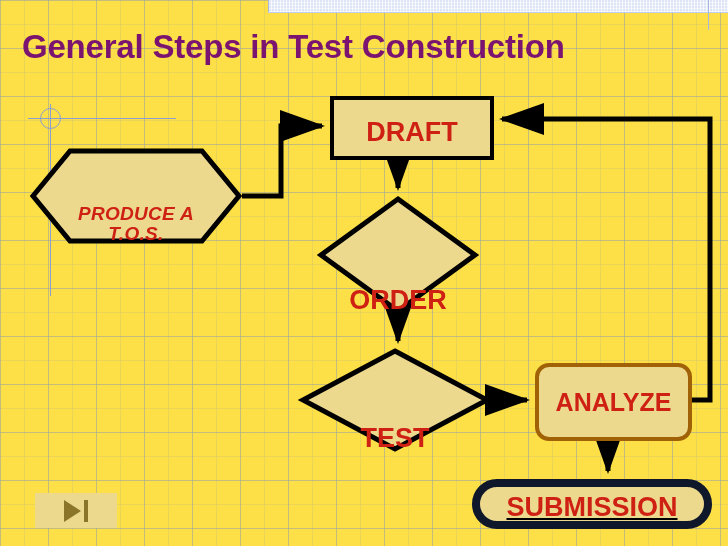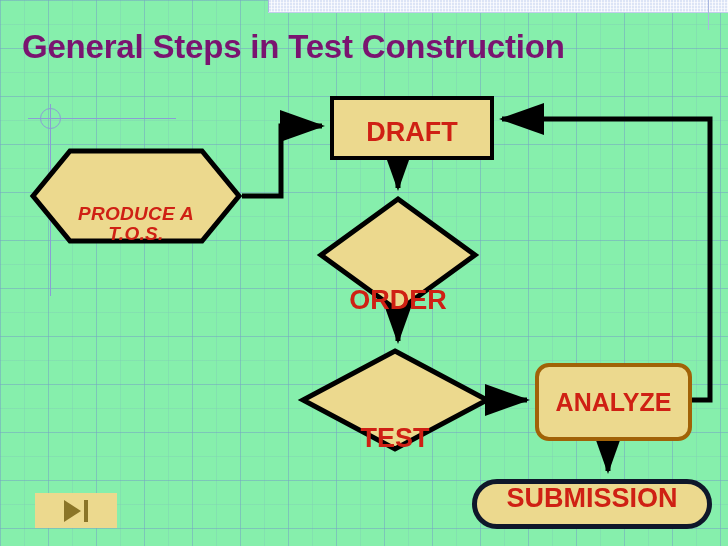--- a/index.html
+++ b/index.html
@@ -5,21 +5,21 @@
   html, body {
     margin: 0;
     padding: 0;
     background: #ffffff;
   }
   #slide {
     position: relative;
     width: 728px;
     height: 546px;
     overflow: hidden;
-    background: #86efac;
+    background: #fde047;
     font-family: "Liberation Sans", sans-serif;
   }
 
   
   .grid-minor {
     position: absolute;
     inset: 0;
     background-image:
       repeating-linear-gradient(to right,  rgba(120,140,200,.30) 0 1px, transparent 1px 24px),
       repeating-linear-gradient(to bottom, rgba(120,140,200,.30) 0 1px, transparent 1px 24px);
@@ -127,24 +127,24 @@
     display: flex; align-items: center; justify-content: center;
   }
   .node-analyze .shape-label { font-size: 25px; }
 
   
   .node-submission {
     position: absolute;
     left: 472px; top: 479px;
     width: 240px; height: 50px;
     background: #ecd98e;
-    border: 5px solid #0f172a;
+    border: 8px solid #0f172a;
     border-radius: 999px;
     box-sizing: border-box;
-    display: flex; align-items: flex-start; justify-content: center;
+    display: flex; align-items: flex-end; justify-content: center; text-decoration: underline;
   }
   .node-submission .shape-label { font-size: 27px; }
 
   
   .poly-wrap { position: absolute; }
   .poly-wrap svg { display: block; overflow: visible; }
   .poly-wrap .poly-text {
     position: absolute; inset: 0;
     display: flex; align-items: flex-end; justify-content: center;
   }

